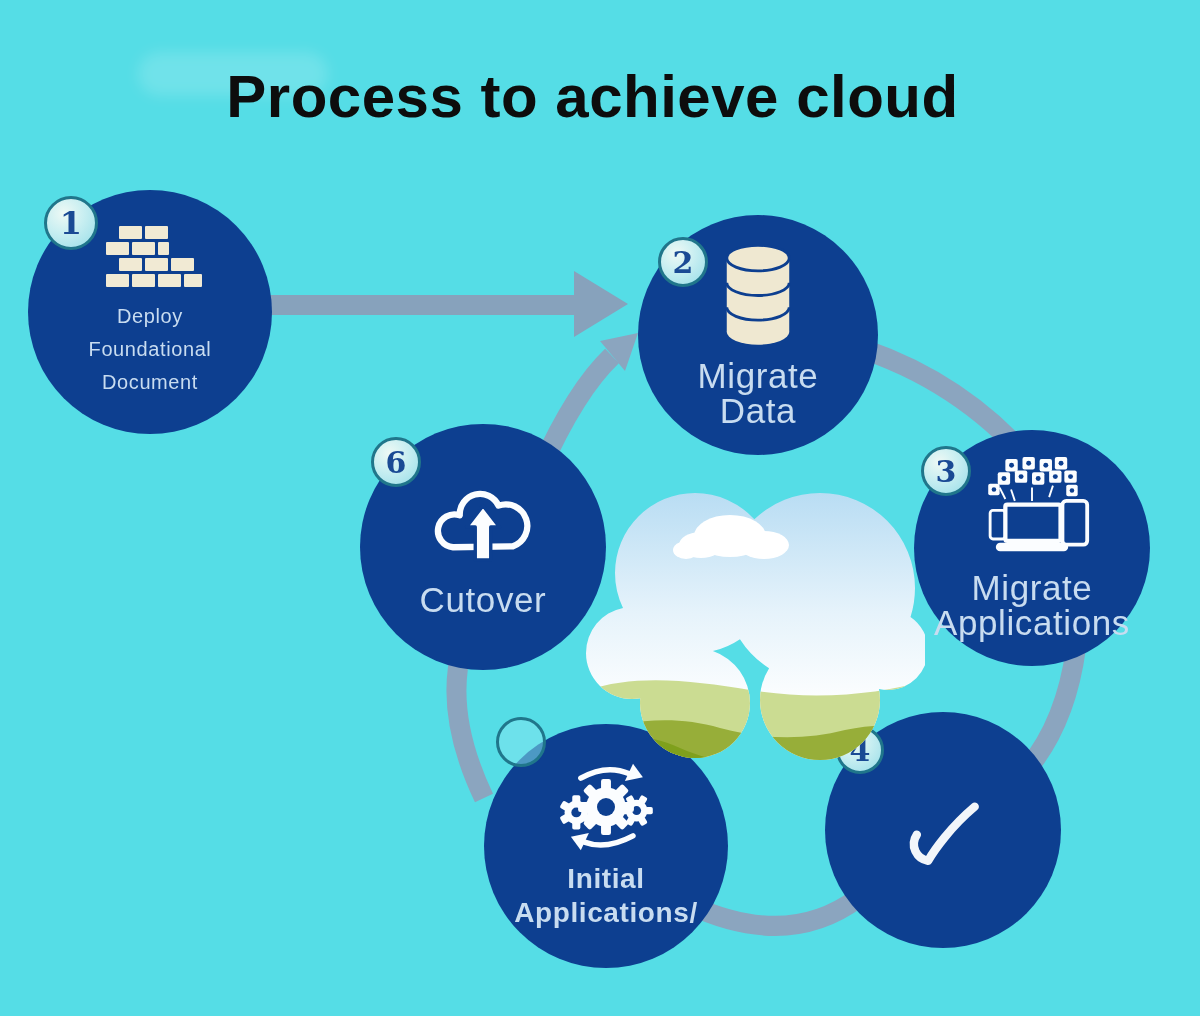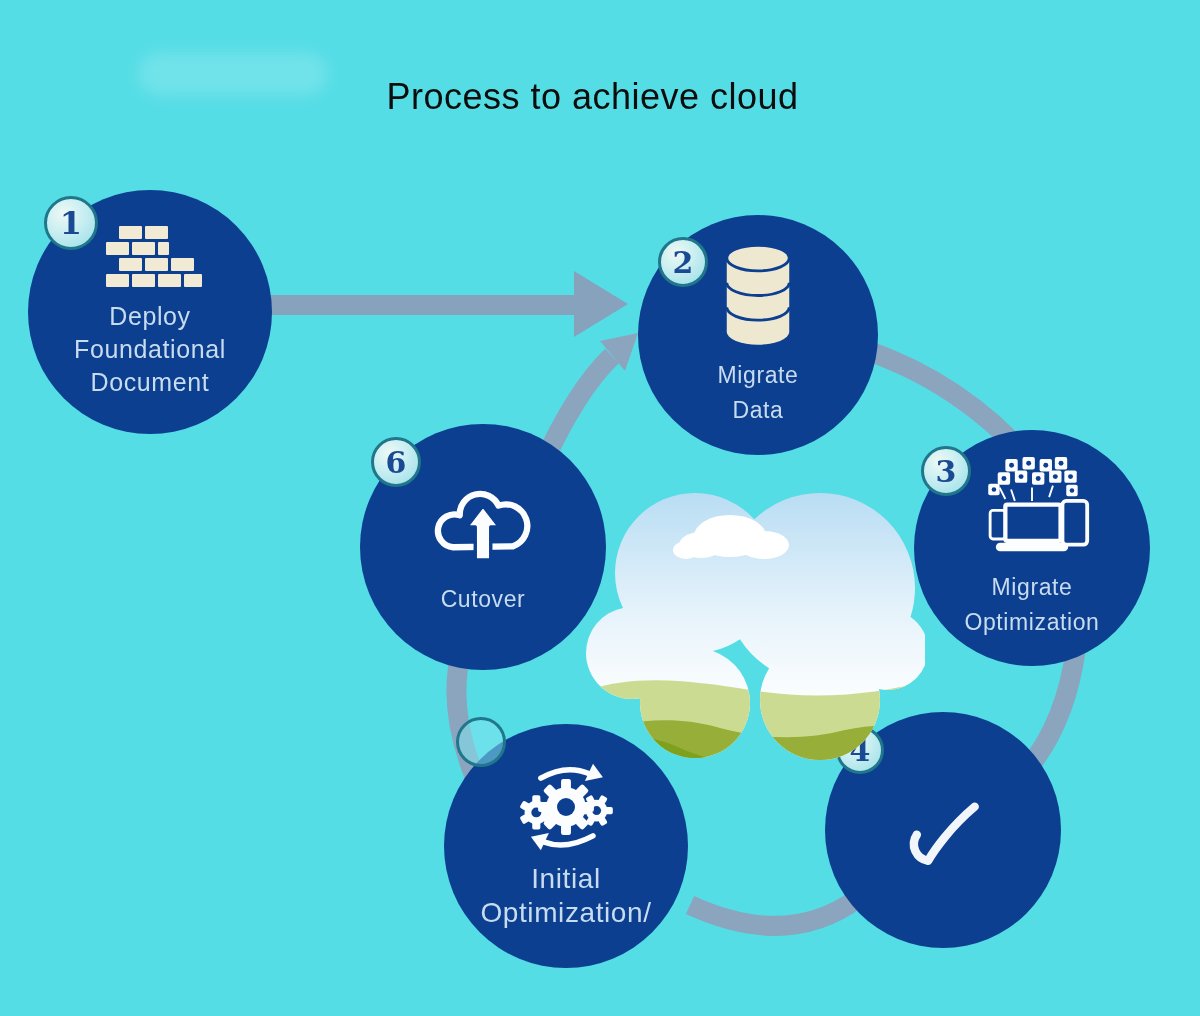--- a/index.html
+++ b/index.html
@@ -4,21 +4,21 @@
 <style>
   html,body{margin:0;padding:0;}
   body{font-family:"Liberation Sans",sans-serif;}
   #canvas{
     position:relative;width:1200px;height:1016px;overflow:hidden;
     background:#55dde6;
   }
   
   .title{
     position:absolute;left:0;top:36px;width:1185px;text-align:center;
-    color:#0d0d0d;font-weight:400;font-size:36px;line-height:57px;letter-spacing:.5px;margin-top:32px;
+    color:#0d0d0d;font-weight:700;font-size:60px;line-height:57px;letter-spacing:.5px;margin-top:32px;
   }
   .title span{display:block;}
   .smudge{
     position:absolute;left:138px;top:52px;width:190px;height:44px;border-radius:22px;
     background:rgba(255,255,255,.16);filter:blur(7px);
   }
   
   #connectors{position:absolute;left:0;top:0;z-index:1;}
   
   .step{
@@ -26,24 +26,24 @@
     display:flex;flex-direction:column;align-items:center;justify-content:center;
   }
   .step .label{
     margin-top:10px;text-align:center;color:#c8dcf0;letter-spacing:.6px;
   }
   .step .label span{display:block;}
   #step1{left:28px;top:190px;width:244px;height:244px;}
   #step2{left:638px;top:215px;width:240px;height:240px;}
   #step3{left:914px;top:430px;width:236px;height:236px;}
   #step4{left:825px;top:712px;width:236px;height:236px;}
-  #step5{left:444px;top:724px;width:244px;height:244px;}
+  #step5{left:484px;top:724px;width:244px;height:244px;font-weight:bold;}
   #step6{left:360px;top:424px;width:246px;height:246px;}
-  #step1 .label{font-size:25px;line-height:33px;}
-  #step2 .label,#step3 .label,#step4 .label,#step6 .label{font-size:23px;line-height:35px;}
+  #step1 .label{font-size:20px;line-height:33px;}
+  #step2 .label,#step3 .label,#step4 .label,#step6 .label{font-size:35px;line-height:35px;}
   #step5 .label{font-size:28px;line-height:34px;}
   
   .badge{
     position:absolute;border-radius:50%;
     background:radial-gradient(circle at 35% 30%, #eef9f5 0%, #c7eef1 45%, #97dde8 100%);
     border:3px solid #20768b;box-sizing:border-box;
     display:flex;align-items:center;justify-content:center;
     color:#1a4a94;font-family:"DejaVu Serif",serif;font-weight:700;font-size:30px;z-index:3;
   }
   #badge1{left:16px;top:6px;width:54px;height:54px;font-size:32px;}
@@ -161,21 +161,21 @@
         <circle cx="22" cy="34" r="2.4"></circle>
           <circle cx="104" cy="35" r="2.4"></circle>
       </g>
       <rect x="94" y="46" width="26" height="46" rx="4" fill="#0d3f90" stroke="#fbfdff" stroke-width="4"></rect>
       <rect x="18" y="56" width="16" height="30" rx="3" fill="#0d3f90" stroke="#fbfdff" stroke-width="3"></rect>
       <rect x="34" y="50" width="58" height="38" rx="2" fill="#0d3f90" stroke="#fbfdff" stroke-width="4.5"></rect>
       <rect x="24" y="90" width="76" height="9" rx="4.5" fill="#fbfdff"></rect>
     </svg>
     <div class="label">
       <span>Migrate</span>
-      <span>Optimization</span>
+      <span>Applications</span>
     </div>
   </div>
 
   <div class="step" id="step4">
     <div class="badge" id="badge4">
       <span>4</span>
     </div>
     <svg width="96" height="84" viewBox="0 0 100 90">
       <path d="M 22 50 C 14 62 22 76 34 78 C 41 66 58 42 84 20" stroke="#f2f6fa" stroke-width="9" fill="none" stroke-linecap="round" stroke-linejoin="round"></path>
     </svg>
@@ -218,21 +218,21 @@
         <rect x="-5.5" y="-31" width="11" height="12" rx="2.5" transform="rotate(180)"></rect>
           <rect x="-5.5" y="-31" width="11" height="12" rx="2.5" transform="rotate(225)"></rect>
         <rect x="-5.5" y="-31" width="11" height="12" rx="2.5" transform="rotate(270)"></rect>
           <rect x="-5.5" y="-31" width="11" height="12" rx="2.5" transform="rotate(315)"></rect>
         <circle r="22"></circle>
           <circle r="10" fill="#0d3f90"></circle>
       </g>
     </svg>
     <div class="label">
       <span>Initial</span>
-      <span>Optimization/</span>
+      <span>Applications/</span>
     </div>
   </div>
 
   <div class="step" id="step6">
     <div class="badge" id="badge6">
       <span>6</span>
     </div>
     <svg width="120" height="94" viewBox="0 0 124 96">
       <path d="M 31 71 A 17 17 0 1 1 38 38 A 21 21 0 0 1 78 28 A 16 16 0 1 1 93 70 Z" stroke="#fbfdff" stroke-width="6.5" fill="none" stroke-linejoin="round"></path>
       <polygon points="62,28 79,50 70,50 70,84 54,84 54,50 45,50" fill="#fbfdff" stroke="#0d3f90" stroke-width="3.5" stroke-linejoin="round"></polygon>

